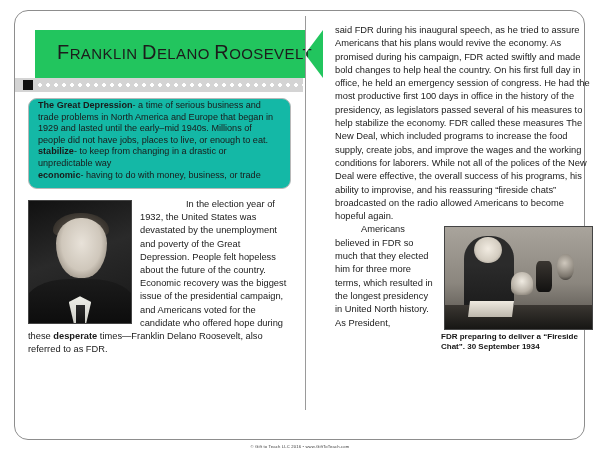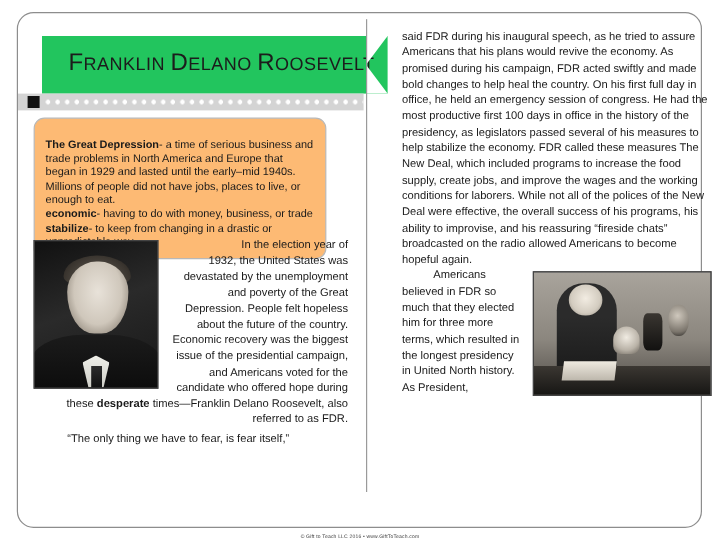--- a/index.html
+++ b/index.html
@@ -92,26 +92,26 @@
     background-image: radial-gradient(circle at 3px 7px, #ffffff 1.7px, rgba(255,255,255,0) 2.1px);
     background-size: 8px 14px;
     background-repeat: repeat-x;
   }
 
   
   .vocab-box {
     position: absolute;
     left: 28px;
     top: 98px;
-    width: 244px;
+    width: 263px;
     box-sizing: border-box;
     border: 1px solid #b8b8b8;
     border-radius: 9px;
-    padding: 16px 9px 7px 9px;
-    background: #fdba74;
+    padding: 1px 9px 7px 9px;
+    background: #14b8a6;
   }
   .vocab-box p {
     margin: 0;
     font-size: 9.1px;
     line-height: 11.6px;
     color: #1a1a1a;
   }
   .vocab-box b { font-weight: bold; }
 
   
@@ -129,21 +129,21 @@
     border: 1px solid #444;
     box-sizing: border-box;
     background: #3a3a3a;
     position: relative;
     overflow: hidden;
   }
   .left-body {
     font-size: 9.3px;
     line-height: 13.2px;
     margin: 0;
-    text-align: right;
+    text-align: left;
   }
   .left-body .indent { padding-left: 46px; }
   .quote-line {
     clear: both;
     margin: 3px 0 0 0;
     font-size: 9.3px;
     line-height: 13.2px;
     padding-left: 28px;
   }
 
@@ -286,47 +286,47 @@
   <div class="banner-notch"></div>
 </div>
 
 <div class="dot-rule">
   <div class="square"></div>
   <div class="dots"></div>
 </div>
 
 <div class="vocab-box">
   <p><b>The Great Depression</b><span>- a time of serious business and trade problems in North America and Europe that began in 1929 and lasted until the early–mid 1940s. Millions of people did not have jobs, places to live, or enough to eat.</span></p>
+  <p><b>stabilize</b><span>- to keep from changing in a drastic or unpredictable way</span></p>
   <p><b>economic</b><span>- having to do with money, business, or trade</span></p>
-  <p><b>stabilize</b><span>- to keep from changing in a drastic or unpredictable way</span></p>
 </div>
 
 <div class="col-divider"></div>
 
 <div class="left-col">
   <div class="photo-fdr-portrait">
     <div class="pp-bg portrait-bg"></div>
     <div class="portrait-shoulders"></div>
     <div class="portrait-hair"></div>
     <div class="portrait-face"></div>
     <div class="portrait-collar"></div>
     <div class="portrait-tie"></div>
   </div>
   <p class="left-body"><span class="indent">In the election year of 1932, the United States was devastated by the unemployment and poverty of the Great Depression. People felt hopeless about the future of the country. Economic recovery was the biggest issue of the presidential campaign, and Americans voted for the candidate who offered hope during these </span><b>desperate</b><span> times—Franklin Delano Roosevelt, also referred to as FDR.</span></p>
-  <p class="quote-line">“The only thing we have to fear, is fear itself,”</p>
 </div>
 
 <div class="right-col">
   <p class="right-body">said FDR during his inaugural speech, as he tried to assure Americans that his plans would revive the economy.  As promised during his campaign, FDR acted swiftly and made bold changes to help heal the country.  On his first full day in office, he held an emergency session of congress.  He had the most productive first 100 days in office in the history of the presidency, as legislators passed several of his measures to help stabilize the economy.   FDR called these measures The New Deal, which included programs to increase the food supply, create jobs, and improve the wages and the working conditions for laborers.  While not all of the polices of the New Deal were effective, the overall success of his programs, his ability to improvise, and his reassuring “fireside chats” broadcasted on the radio allowed Americans to become hopeful again.</p>
   <div class="photo-fdr-radio">
     <div class="pp-bg radio-bg"></div>
     <div class="radio-figure"></div>
     <div class="radio-head"></div>
     <div class="radio-desk"></div>
     <div class="radio-mic1"></div>
     <div class="radio-mic2"></div>
     <div class="radio-mic3"></div>
     <div class="radio-papers"></div>
   </div>
   <p class="right-body2"><span style="padding-left:26px">Americans believed in FDR so much that they elected him for three more terms, which resulted in the longest presidency in United North history. As President,</span></p>
+  <div class="caption">FDR preparing to deliver a “Fireside Chat”. 30 September 1934</div>
 </div>
 
 <div class="footer">© Gift to Teach LLC 2016  •  www.GiftToTeach.com</div>
 
 </body></html>

